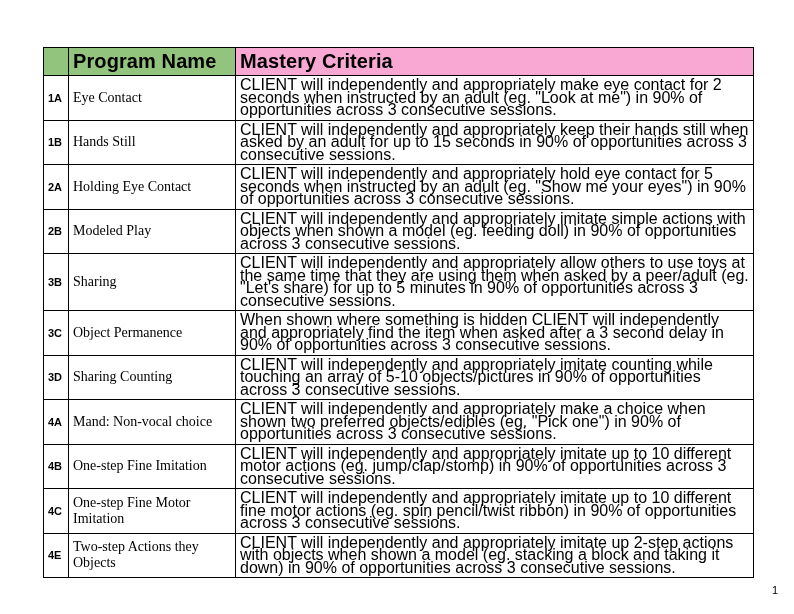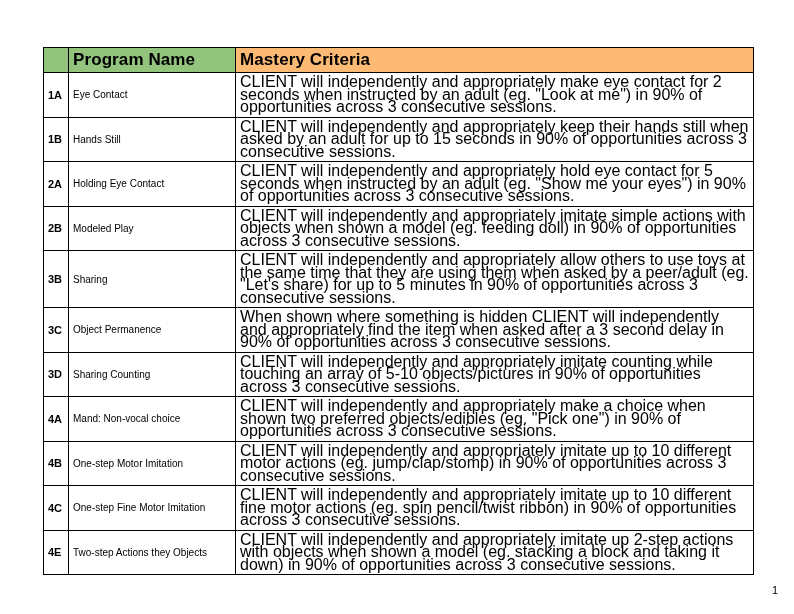--- a/index.html
+++ b/index.html
@@ -25,35 +25,36 @@
   table.program-table col.col-name { width: 167px; }
   table.program-table col.col-criteria { width: 518px; }
   table.program-table td, table.program-table th {
     border: 1px solid #000000;
     vertical-align: middle;
     background: #ffffff;
   }
   tr.header-row th {
     height: 24px;
     text-align: left;
-    font-size: 17px;
+    font-size: 20px;
     font-weight: bold;
     padding: 2px 4px 2px 4px;
     letter-spacing: 0.1px;
   }
   tr.data-row { height: 35px; }
   tr.data-row td { padding: 3px 4px; }
   td.code-cell {
     font-size: 11px;
     font-weight: bold;
     padding-left: 4px;
   }
   td.name-cell {
-    font-size: 10px;
+    font-size: 14px;
     padding-left: 4px;
+    font-family: Liberation Serif, serif;
   }
   td.criteria-cell {
     font-size: 16px;
     line-height: 12.5px;
   }
   .page-number {
     position: absolute;
     right: 16px;
     top: 584px;
     font-size: 11px;
@@ -68,21 +69,21 @@
   <table class="program-table">
     <colgroup>
       <col class="col-code">
       <col class="col-name">
       <col class="col-criteria">
     </colgroup>
     <thead>
       <tr class="header-row">
         <th style="background-color: rgb(147, 196, 125);"></th>
         <th style="background-color: rgb(147, 196, 125);">Program Name</th>
-        <th style="background-color: #fdba74;">Mastery Criteria</th>
+        <th style="background-color: #f9a8d4;">Mastery Criteria</th>
       </tr>
     </thead>
     <tbody>
         <tr class="data-row">
       <td class="code-cell">1A</td>
       <td class="name-cell">Eye Contact</td>
       <td class="criteria-cell">CLIENT will independently and appropriately make eye contact for 2 seconds when instructed by an adult (eg. "Look at me") in 90% of opportunities across 3 consecutive sessions.</td>
     </tr>
         <tr class="data-row">
       <td class="code-cell">1B</td>
@@ -114,21 +115,21 @@
       <td class="name-cell">Sharing Counting</td>
       <td class="criteria-cell">CLIENT will independently and appropriately imitate counting while touching an array of 5-10 objects/pictures in 90% of opportunities across 3 consecutive sessions.</td>
     </tr>
         <tr class="data-row">
       <td class="code-cell">4A</td>
       <td class="name-cell">Mand: Non-vocal choice</td>
       <td class="criteria-cell">CLIENT will independently and appropriately make a choice when shown two preferred objects/edibles (eg. "Pick one") in 90% of opportunities across 3 consecutive sessions.</td>
     </tr>
         <tr class="data-row">
       <td class="code-cell">4B</td>
-      <td class="name-cell">One-step Motor Imitation</td>
+      <td class="name-cell">One-step Fine Imitation</td>
       <td class="criteria-cell">CLIENT will independently and appropriately imitate up to 10 different motor actions (eg. jump/clap/stomp) in 90% of opportunities across 3 consecutive sessions.</td>
     </tr>
         <tr class="data-row">
       <td class="code-cell">4C</td>
       <td class="name-cell">One-step Fine Motor Imitation</td>
       <td class="criteria-cell">CLIENT will independently and appropriately imitate up to 10 different fine motor actions (eg. spin pencil/twist ribbon) in 90% of opportunities across 3 consecutive sessions.</td>
     </tr>
         <tr class="data-row">
       <td class="code-cell">4E</td>
       <td class="name-cell">Two-step Actions they Objects</td>

